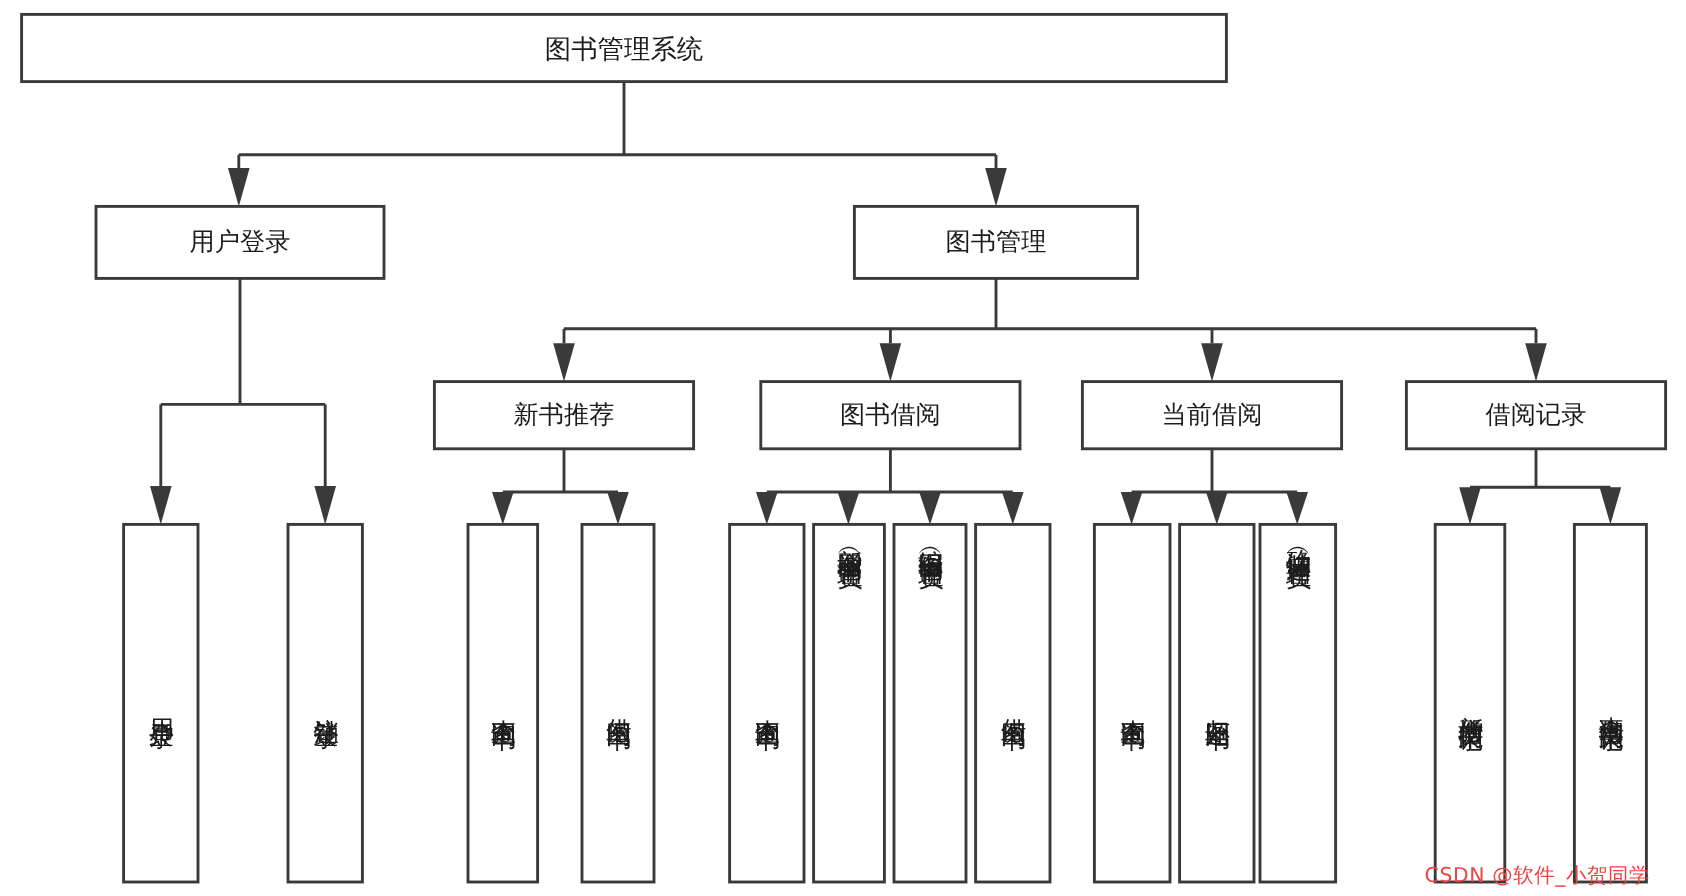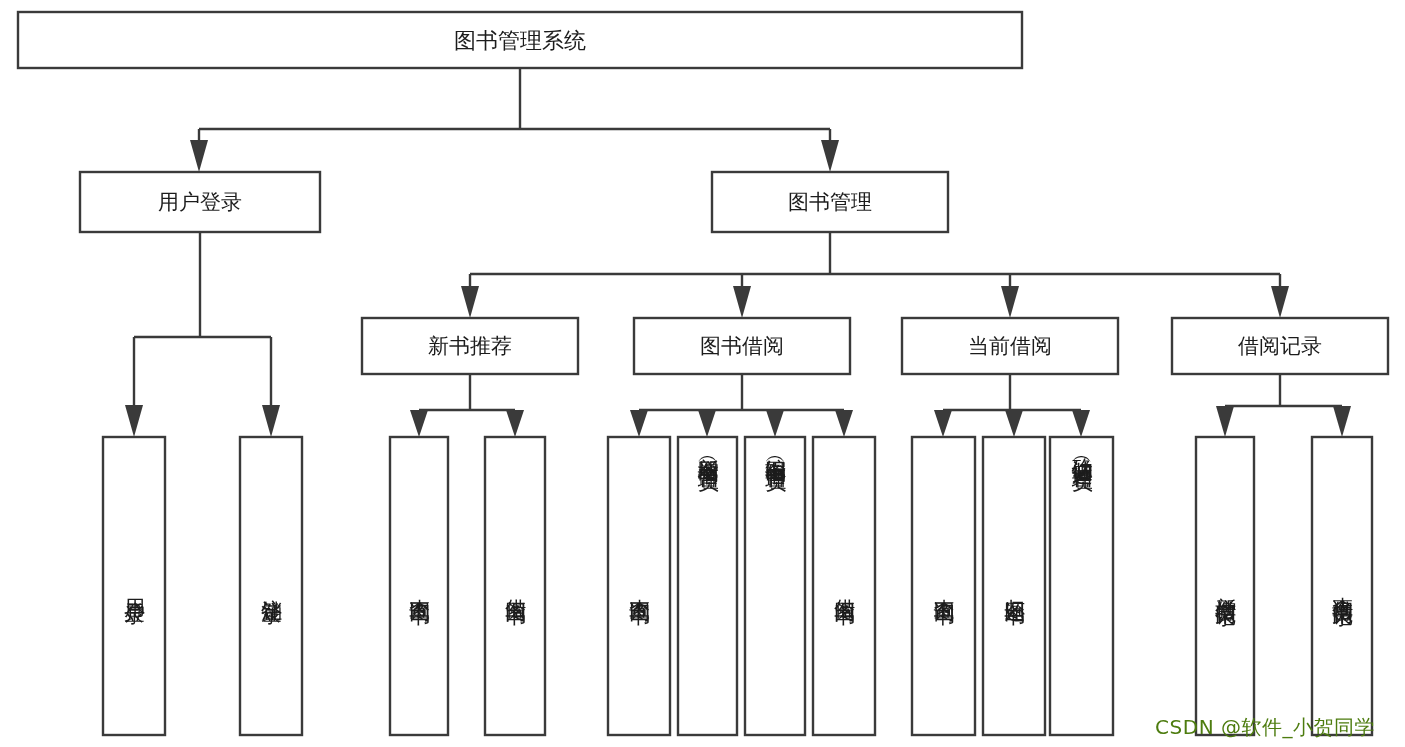--- a/index.html
+++ b/index.html
@@ -72,22 +72,22 @@
     line-height: 1.12;
     letter-spacing: 2px;
     color: #1c1c1c;
     white-space: nowrap;
   }
   #watermark {
     position: absolute;
     right: 8px;
     bottom: 6px;
     font-family: "DejaVu Sans", "Liberation Sans", sans-serif;
-    font-size: 20px;
-    color: #4d7c0f;
+    font-size: 17px;
+    color: #ef4444;
     letter-spacing: 0.5px;
     white-space: nowrap;
   }
 </style>
 </head>
 <body>
 
 <div id="diagram-root">
 
   <svg id="chart-svg" viewBox="0 0 1405 747">

